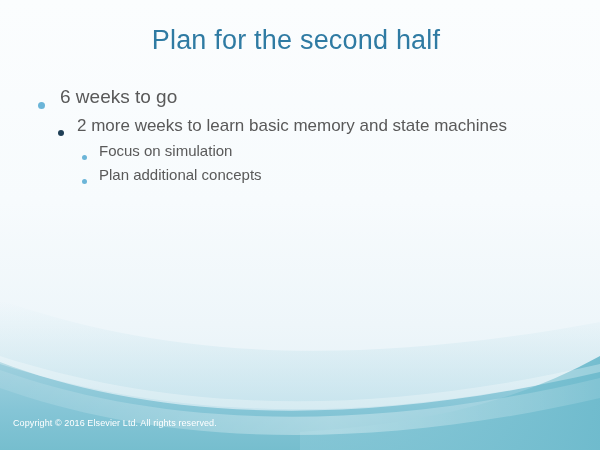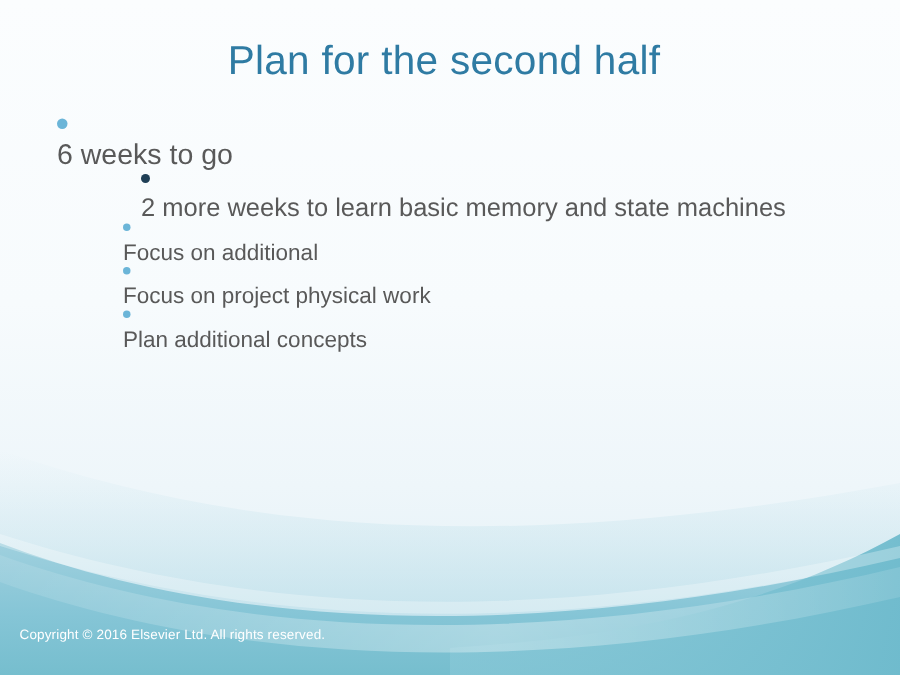--- a/index.html
+++ b/index.html
@@ -48,23 +48,22 @@
   
   #body-list {
     position: absolute;
     left: 0;
     top: 82px;
     width: 600px;
   }
 
   .bullet-row {
     display: flex;
-    align-items: flex-start;
+    align-items: flex-end;
     color: #595959;
-    flex-direction: column;
   }
 
   .bullet-dot {
     flex: 0 0 auto;
     border-radius: 50%;
     display: inline-block;
   }
 
   .bullet-text {
     flex: 1 1 auto;
@@ -83,21 +82,20 @@
     background: #6bb5d8;
     margin-right: 15px;
     transform: translateY(-3px);
   }
 
   
   .lvl2 {
     padding-left: 58px;
     font-size: 17px;
     line-height: 27px;
-    margin-left: 36px;
   }
   .lvl2 .bullet-dot {
     width: 6px;
     height: 6px;
     background: #1f3f56;
     margin-right: 13px;
     transform: translateY(-3px);
   }
 
   
@@ -172,28 +170,24 @@
       <span class="bullet-text">6 weeks to go</span>
     </div>
 
     <div class="bullet-row lvl2">
       <span class="bullet-dot"></span>
       <span class="bullet-text">2 more weeks to learn basic memory and state machines</span>
     </div>
 
     <div class="bullet-row lvl3">
       <span class="bullet-dot"></span>
-      <span class="bullet-text">Focus on additional</span>
+      <span class="bullet-text">Focus on simulation</span>
     </div>
 
 
-    <div class="bullet-row lvl3">
-      <span class="bullet-dot"></span>
-      <span class="bullet-text">Focus on project physical work</span>
-    </div>
 
     <div class="bullet-row lvl3">
       <span class="bullet-dot"></span>
       <span class="bullet-text">Plan additional concepts</span>
     </div>
 
   </div>
 
   <div id="copyright">Copyright © 2016 Elsevier Ltd. All rights reserved.</div>
 

